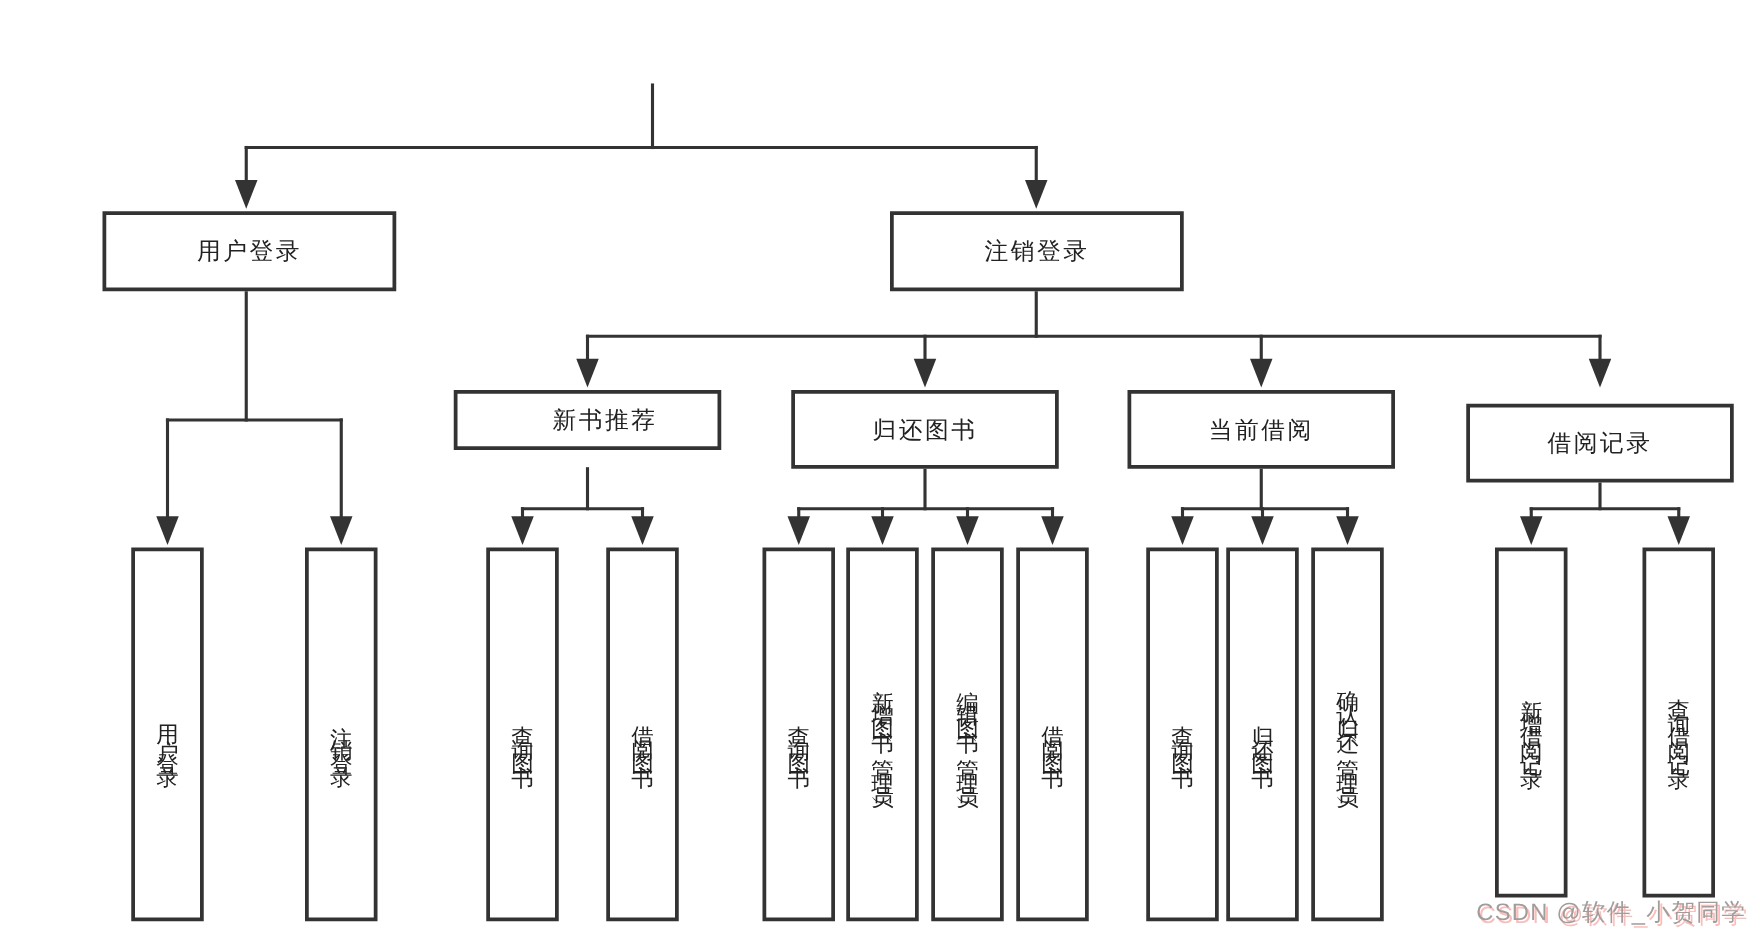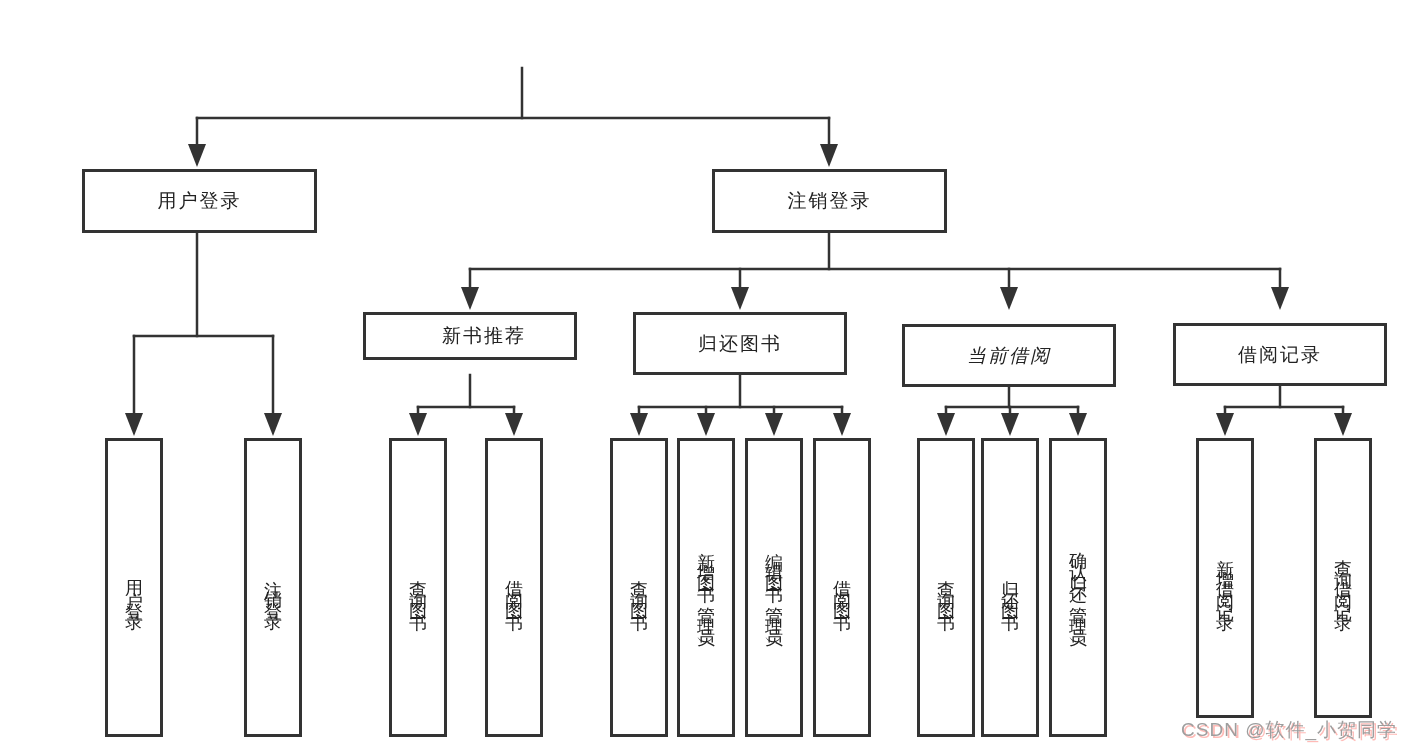--- a/index.html
+++ b/index.html
@@ -125,21 +125,21 @@
       <polygon points="1343,436 1334,413 1352,413"></polygon>
     </g>
   </svg>
 
 
   <div class="node" style="left:82px; top:169px; width:235px; height:64px;">用户登录</div>
   <div class="node" style="left:712px; top:169px; width:235px; height:64px;">注销登录</div>
 
   <div class="node" style="left:363px; top:312px; width:214px; height:48px;padding-left:28px;">新书推荐</div>
   <div class="node" style="left:633px; top:312px; width:214px; height:63px;">归还图书</div>
-  <div class="node" style="left:902px; top:324px; width:214px; height:63px;font-style:italic;">当前借阅</div>
+  <div class="node" style="left:902px; top:312px; width:214px; height:63px;">当前借阅</div>
   <div class="node" style="left:1173px; top:312px; width:214px; height:63px;margin-top:11px;">借阅记录</div>
 
   <div class="node vnode" style="left:105px; top:438px; width:58px; height:299px;">用户登录</div>
   <div class="node vnode" style="left:244px; top:438px; width:58px; height:299px;">注销登录</div>
 
   <div class="node vnode" style="left:389px; top:438px; width:58px; height:299px;">查询图书</div>
   <div class="node vnode" style="left:485px; top:438px; width:58px; height:299px;">借阅图书</div>
 
   <div class="node vnode" style="left:610px; top:438px; width:58px; height:299px;">查询图书</div>
   <div class="node vnode" style="left:677px; top:438px; width:58px; height:299px;">新增图书（管理员）</div>

